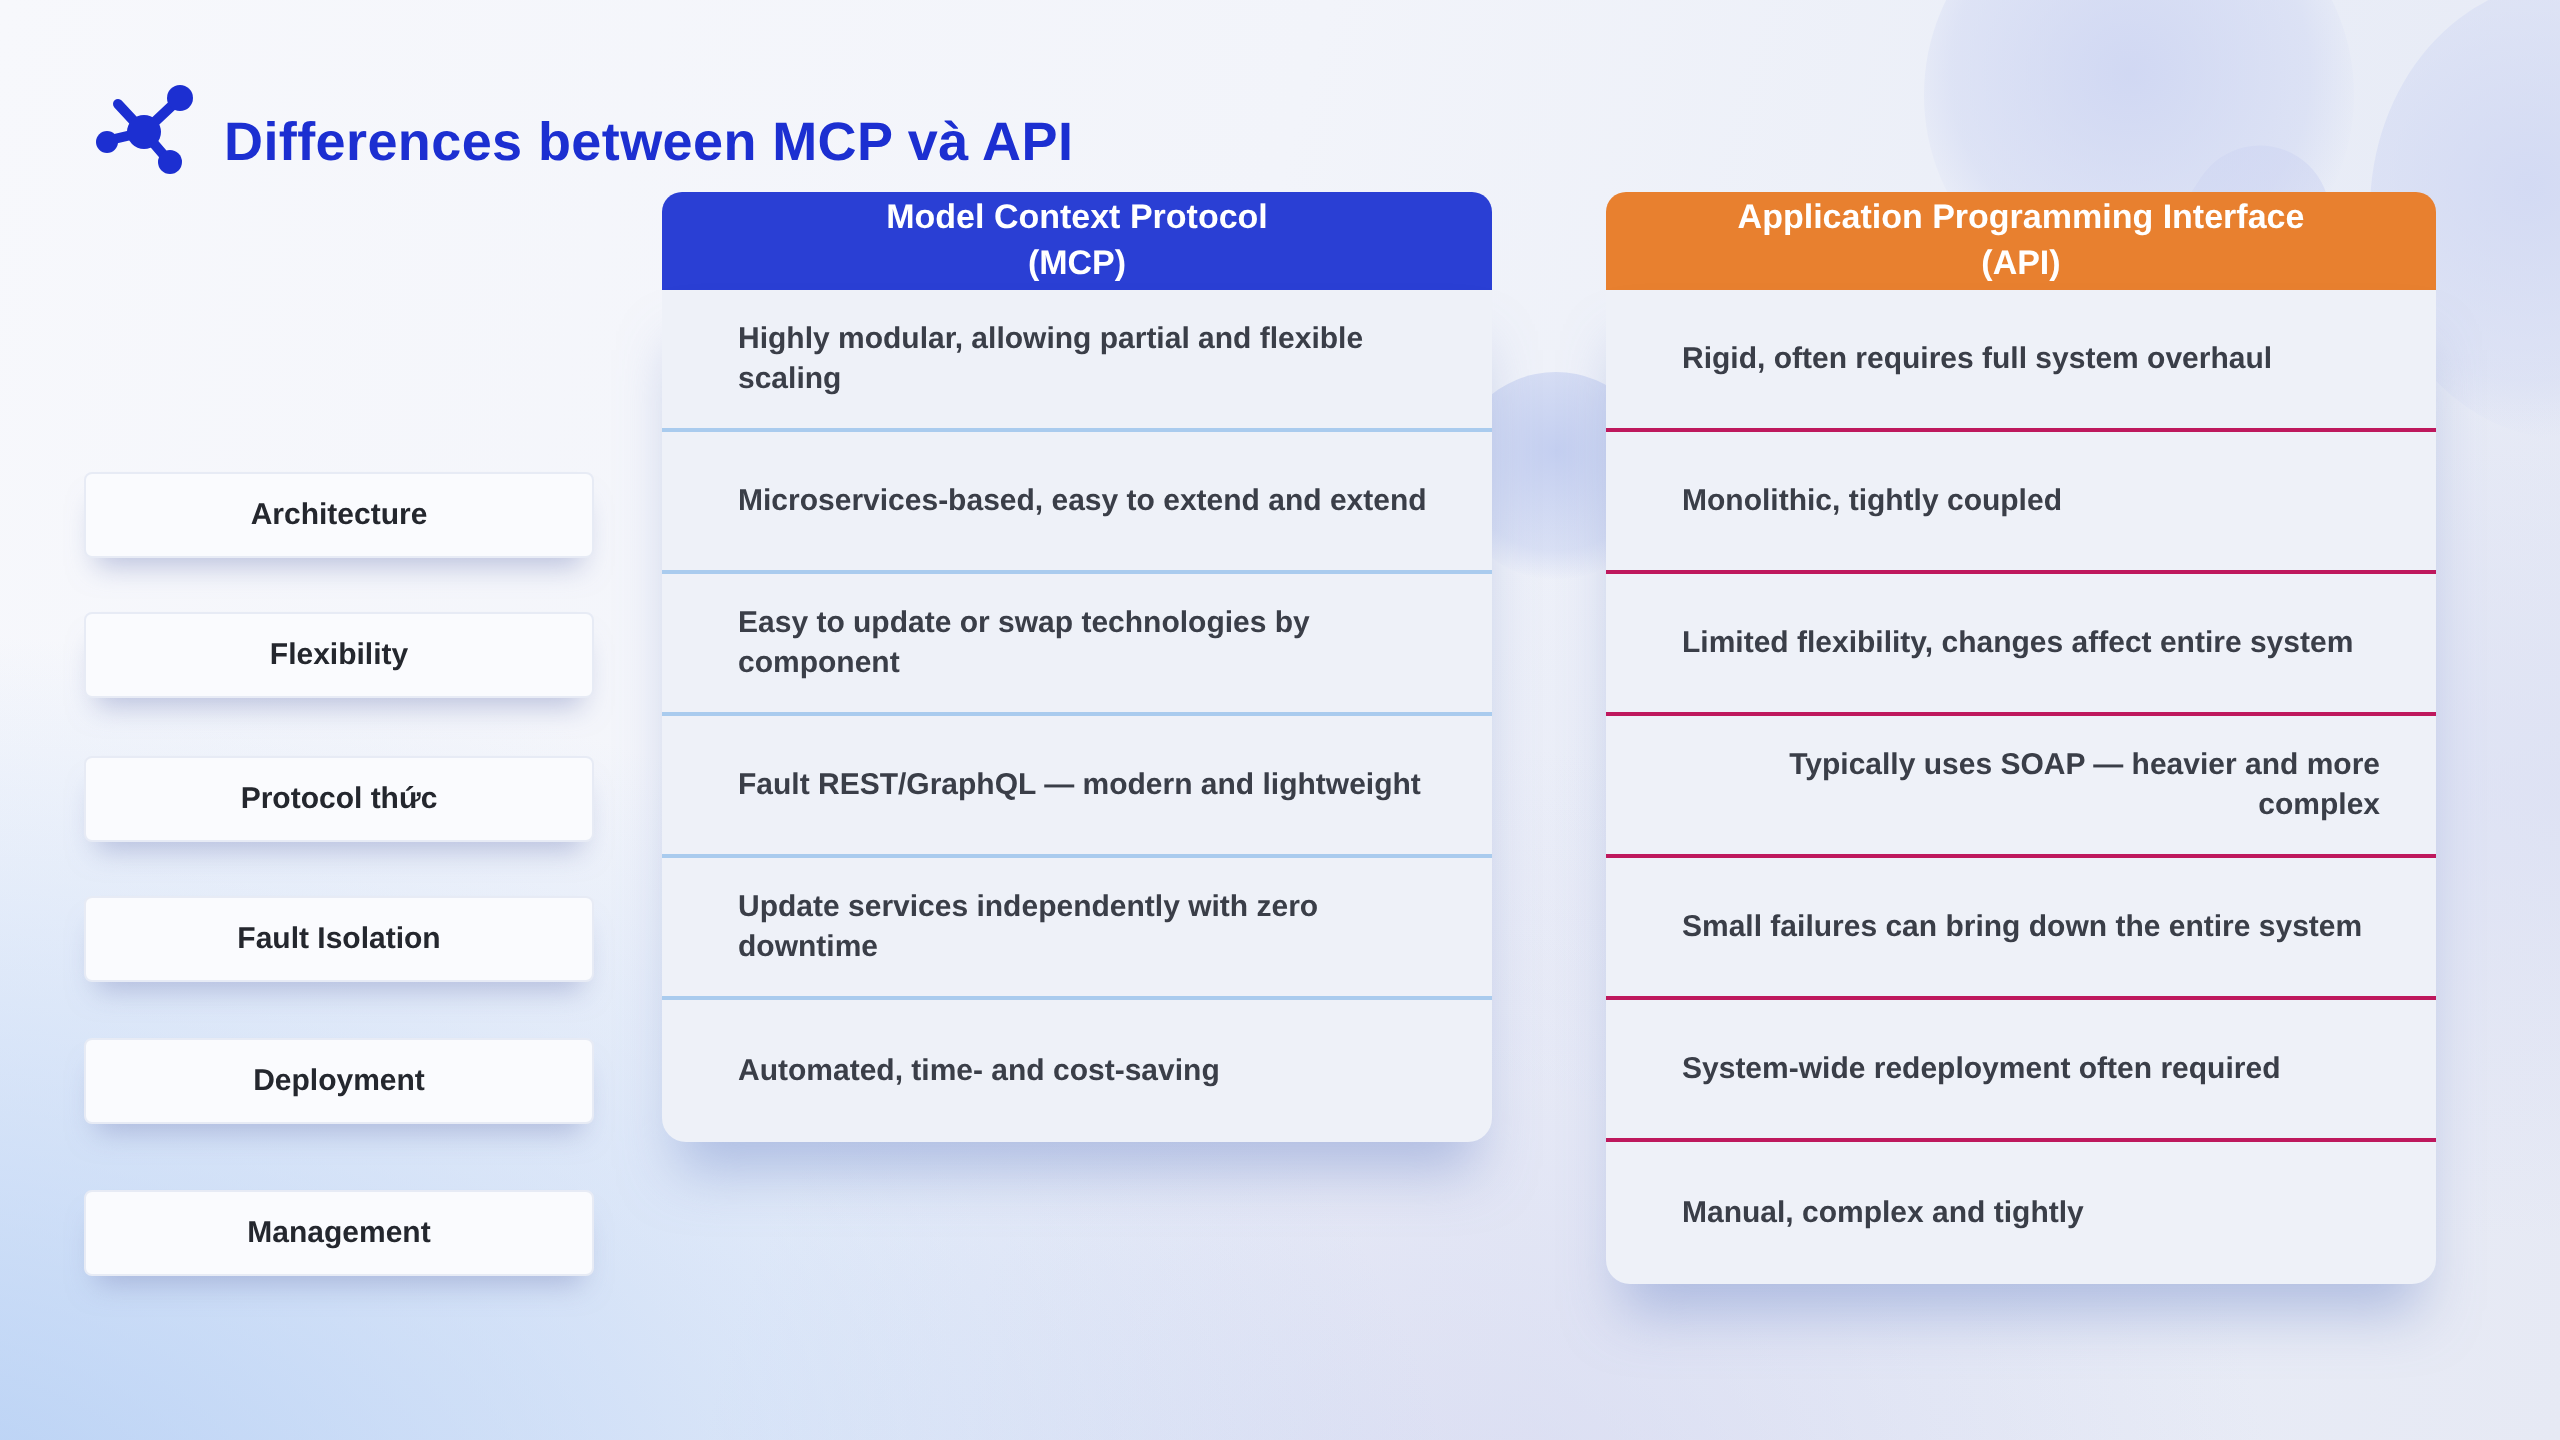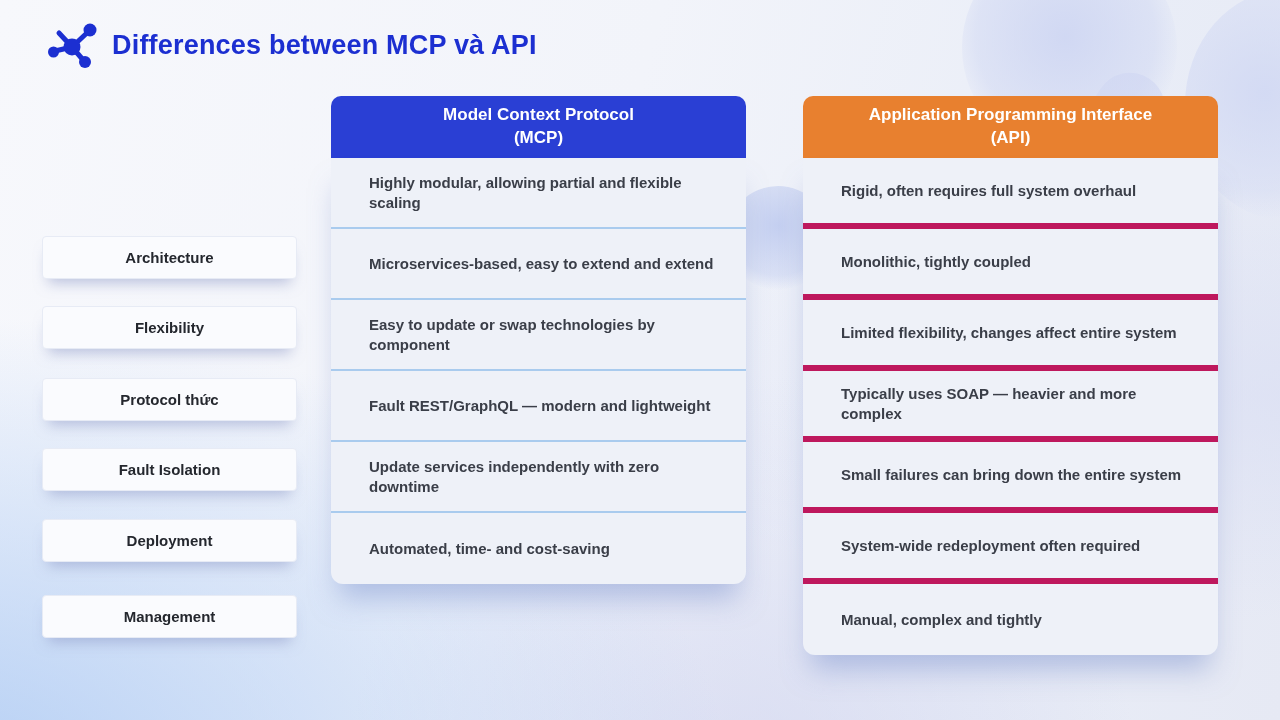--- a/index.html
+++ b/index.html
@@ -19,54 +19,54 @@
   .blob-a{left:962px;top:-60px;width:215px;height:215px;
     background:radial-gradient(circle at 48% 45%, rgba(204,212,242,0.85), rgba(204,212,242,0.45) 55%, rgba(204,212,242,0) 72%);}
   .blob-b{left:1185px;top:-10px;width:200px;height:230px;
     background:radial-gradient(circle at 40% 45%, rgba(206,214,243,0.8), rgba(206,214,243,0.4) 55%, rgba(206,214,243,0) 72%);}
   .bg-band{position:absolute;left:1035px;top:55px;width:70px;height:290px;border-radius:40px;
     background:linear-gradient(rgba(206,213,242,0.55), rgba(206,213,242,0.15));
     transform:rotate(33deg);pointer-events:none;}
   .blob-c{left:726px;top:186px;width:104px;height:104px;
     background:radial-gradient(circle at 50% 38%, rgba(185,198,238,0.8), rgba(185,198,238,0.4) 60%, rgba(185,198,238,0) 78%);}
   
-  .title-row{position:absolute;left:46px;top:22px;display:flex;align-items:center;gap:14px;}
+  .title-row{position:absolute;left:46px;top:41px;display:flex;align-items:flex-end;gap:14px;}
   .title-row h1{margin:0;font-size:27px;font-weight:bold;color:#1c2fd1;letter-spacing:0.2px;}
   .molecule-icon{width:52px;height:46px;display:block;}
   
   .label-box{
     position:absolute;left:42px;width:253px;height:41px;
     background:#fafbfe;border:1px solid #e7ebf5;border-radius:4px;
     display:flex;align-items:center;justify-content:center;
     font-size:15px;font-weight:bold;color:#24272e;
     box-shadow:0 10px 14px -6px rgba(138,150,196,0.55);
   }
   
   .col{position:absolute;top:96px;width:415px;}
   .col-mcp{left:331px;}
   .col-api{left:803px;}
   .col-header{
-    height:62px;border-radius:10px 10px 0 0;
+    height:49px;border-radius:10px 10px 0 0;
     display:flex;flex-direction:column;align-items:center;justify-content:center;
     color:#ffffff;font-size:17px;font-weight:bold;line-height:1.35;text-align:center;
   }
   .col-mcp .col-header{background:#2a3fd4;}
   .col-api .col-header{background:#e8802f;}
   .col-body{
     background:#eef1f8;border-radius:0 0 12px 12px;
     box-shadow:0 22px 28px -8px rgba(124,146,205,0.5);
   }
   .cell{
     height:71px;box-sizing:border-box;
     display:flex;align-items:center;
     padding:0 28px 0 38px;
     font-size:15px;font-weight:bold;color:#3a3e48;line-height:1.32;
   }
   .col-mcp .cell:not(:last-child){border-bottom:2px solid #a9cbee;}
-  .col-api .cell:not(:last-child){border-bottom:6px solid #be185d;}
+  .col-api .cell:not(:last-child){border-bottom:2px solid #be185d;text-align:right;}
 </style>
 </head>
 <body>
 
 <div class="slide">
 
   <div class="blob blob-a"></div>
   <div class="blob blob-b"></div>
   <div class="bg-band"></div>
   <div class="blob blob-c"></div>

